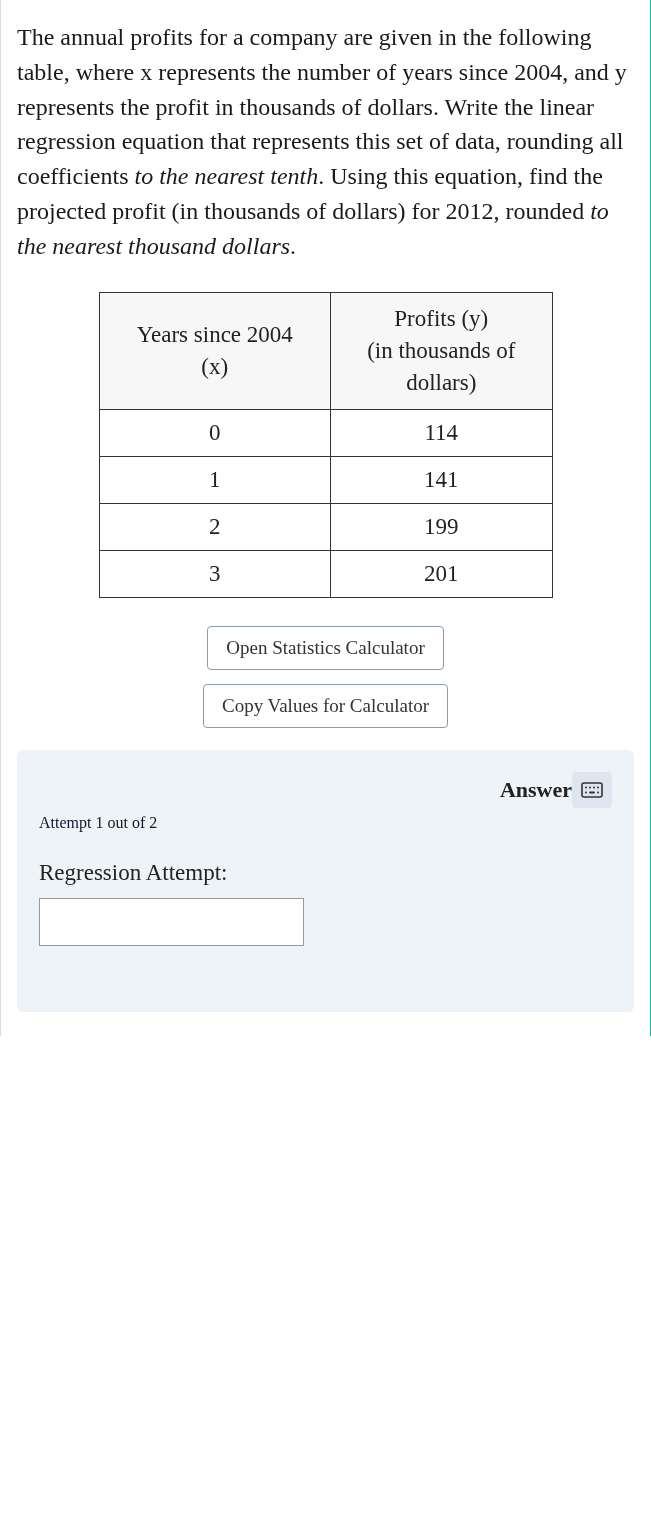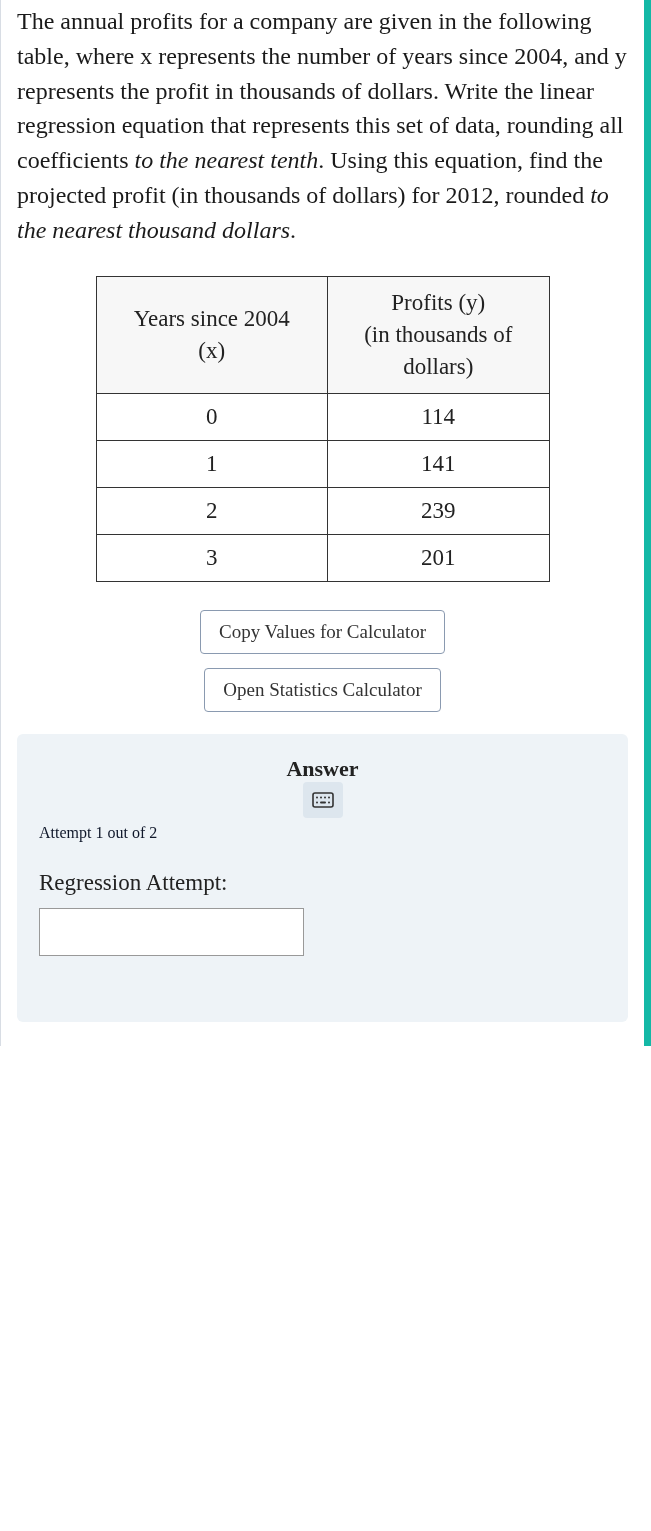--- a/index.html
+++ b/index.html
@@ -5,23 +5,23 @@
   * { box-sizing: border-box; }
   body {
     margin: 0;
     padding: 0;
     font-family: Georgia, 'Times New Roman', serif;
     background: #fff;
     color: #222;
     width: 651px;
   }
   .container {
-    padding: 4px 16px 24px 16px;
+    padding: 20px 16px 24px 16px;
     border-left: 1px solid #d8dde4;
-    border-right: 7px solid #14b8a6;
+    border-right: 1px solid #14b8a6;
   }
   .problem-text {
     font-size: 24px;
     line-height: 1.45;
     color: #1a1a1a;
     margin-bottom: 28px;
   }
   .problem-text .italic { font-style: italic; }
   table.data {
     border-collapse: collapse;
@@ -54,21 +54,20 @@
   .answer-box {
     background: #eef3f7;
     border-radius: 6px;
     padding: 22px 22px 30px 22px;
     margin-top: 22px;
   }
   .answer-header-row {
     display: flex;
     justify-content: flex-end;
     align-items: center;
-    flex-direction: column;
   }
   .answer-header {
     font-weight: bold;
     font-size: 22px;
     font-family: Georgia, serif;
     color: #222;
   }
   .keypad-btn {
     width: 40px; height: 36px;
     background: #dde6ee;
@@ -125,34 +124,34 @@
       <tr>
         <td>0</td>
         <td>114</td>
       </tr>
       <tr>
         <td>1</td>
         <td>141</td>
       </tr>
       <tr>
         <td>2</td>
-        <td>239</td>
+        <td>199</td>
       </tr>
       <tr>
         <td>3</td>
         <td>201</td>
       </tr>
     </tbody>
   </table>
 
   <div class="btn-row">
-    <button class="tool-btn">Copy Values for Calculator</button>
+    <button class="tool-btn">Open Statistics Calculator</button>
   </div>
   <div class="btn-row">
-    <button class="tool-btn">Open Statistics Calculator</button>
+    <button class="tool-btn">Copy Values for Calculator</button>
   </div>
 
   <div class="answer-box">
     <div class="answer-header-row">
       <div class="answer-header">Answer</div>
       <button class="keypad-btn">
         <svg width="22" height="16" viewBox="0 0 22 16" fill="none">
           <rect x="1" y="1" width="20" height="14" rx="2" stroke="#333" stroke-width="1.6"></rect>
           <circle cx="5" cy="5.5" r="1" fill="#333"></circle>
             <circle cx="9" cy="5.5" r="1" fill="#333"></circle>

